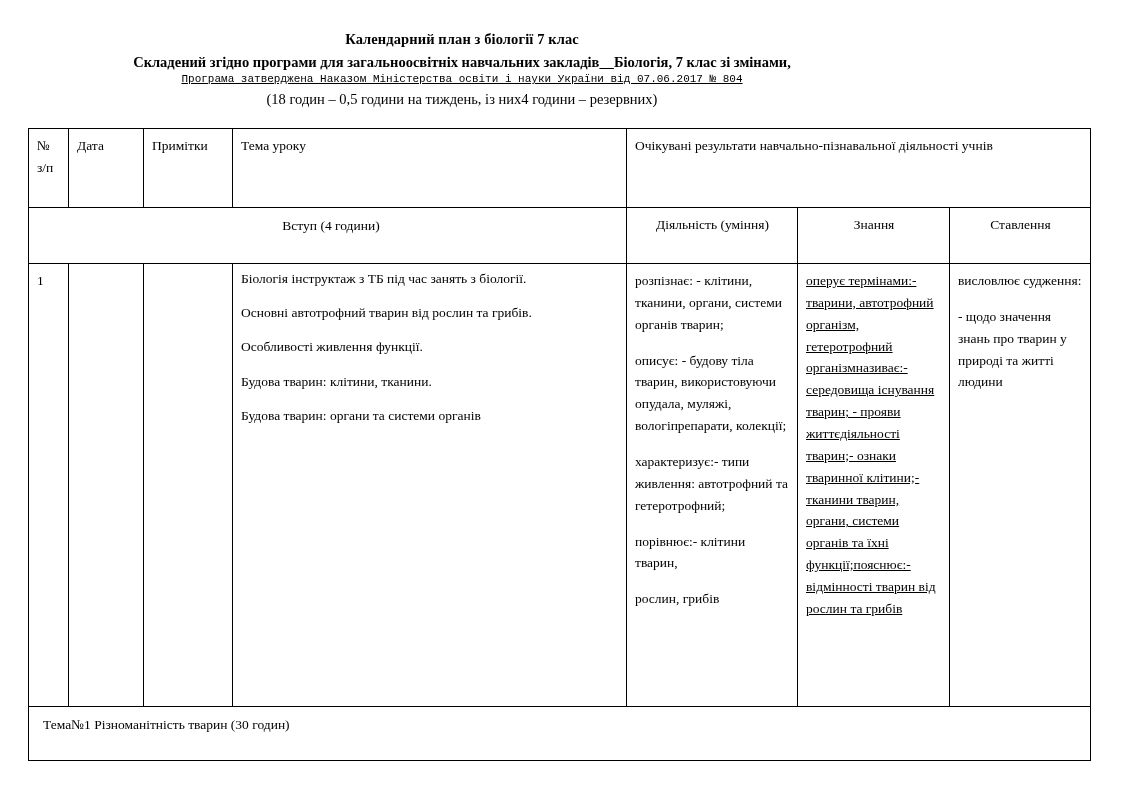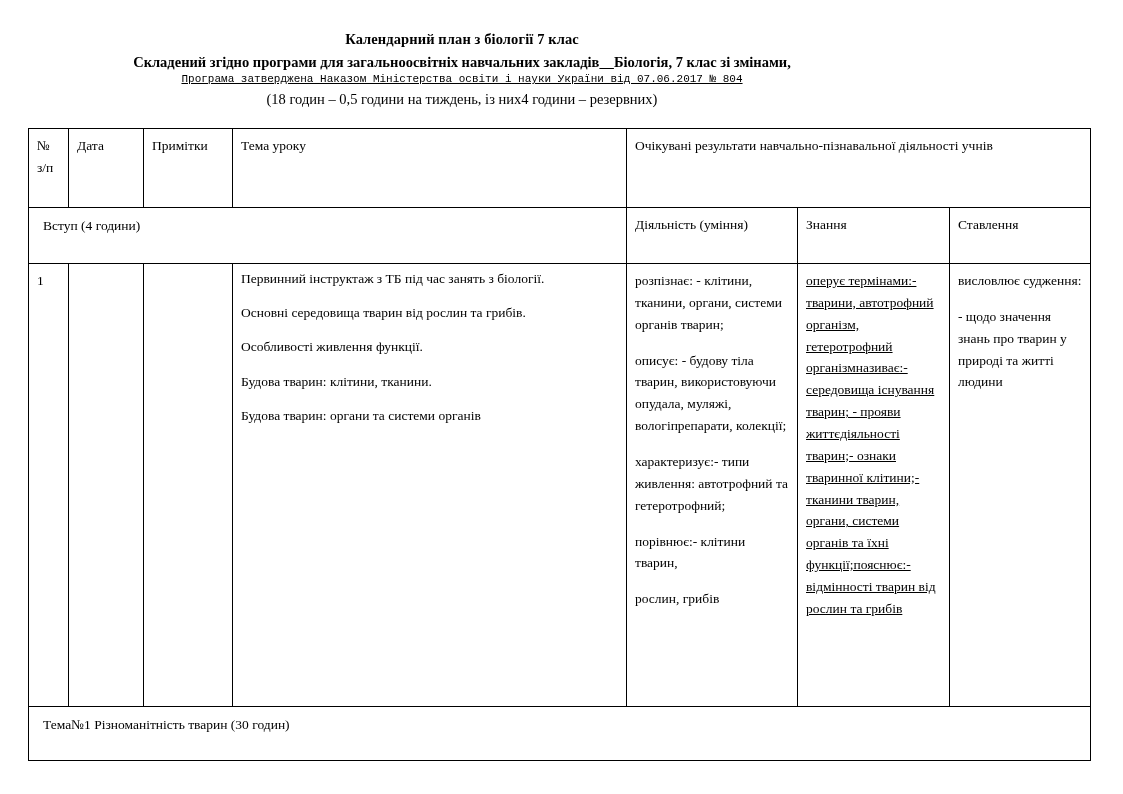--- a/index.html
+++ b/index.html
@@ -92,21 +92,21 @@
   .cell-num-head {
     line-height: 2.0;
     padding-top: 4px;
   }
   .cell-num-head .nm { display: block; }
   .cell-num-head .zp { display: block; }
   .head-mid { padding-top: 20px; }
   .head-results { padding-top: 20px; }
 
   
-  .section-row td { height: 42px; }
+  .section-row td { height: 42px; text-align: center; }
   .section-row .sec-label { padding-top: 7px; padding-left: 14px; }
   .sub-head { padding-top: 7px; }
 
   
   .content-row td { height: 430px; }
   .cell-rownum {
     padding-top: 180px;
     padding-left: 10px;
   }
   .cell-theme {
@@ -173,22 +173,22 @@
         <td class="sub-head">Діяльність (уміння)</td>
         <td class="sub-head">Знання</td>
         <td class="sub-head">Ставлення</td>
       </tr>
 
       <tr class="content-row">
         <td class="cell-rownum">1</td>
         <td></td>
         <td></td>
         <td class="cell-theme">
-          <p>Первинний  інструктаж з ТБ під час занять з біології.</p>
-          <p>Основні середовища тварин від рослин та грибів.</p>
+          <p>Біологія  інструктаж з ТБ під час занять з біології.</p>
+          <p>Основні автотрофний тварин від рослин та грибів.</p>
           <p>Особливості живлення  функції.</p>
           <p>Будова тварин: клітини, тканини.</p>
           <p>Будова тварин:  органи та системи органів</p>
         </td>
         <td class="cell-list">
           <p>розпізнає: - клітини, тканини, органи, системи органів тварин;</p>
           <p>описує: - будову тіла тварин, використовуючи опудала, муляжі, вологіпрепарати, колекції;</p>
           <p>характеризує:- типи живлення: автотрофний та гетеротрофний;</p>
           <p>порівнює:- клітини тварин,</p>
           <p>рослин, грибів</p>

